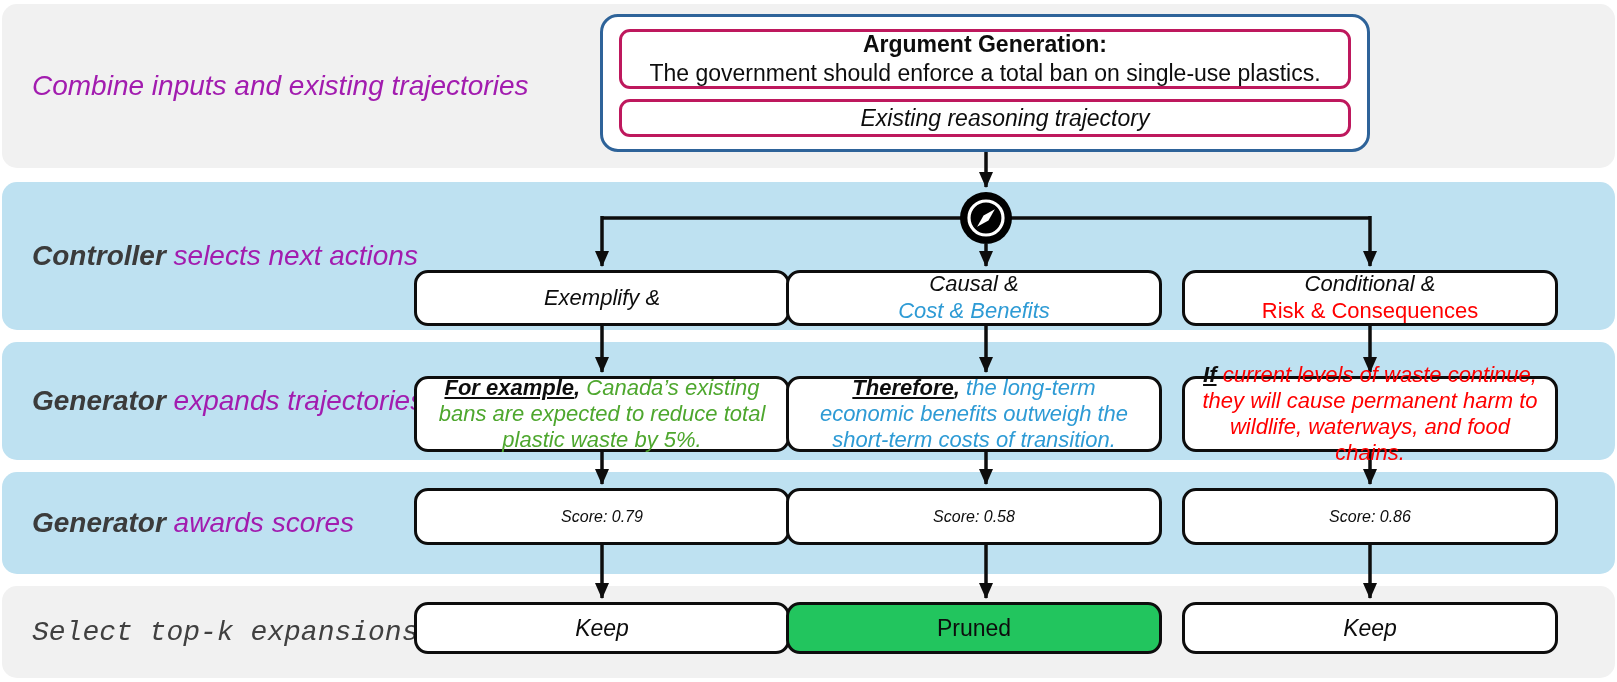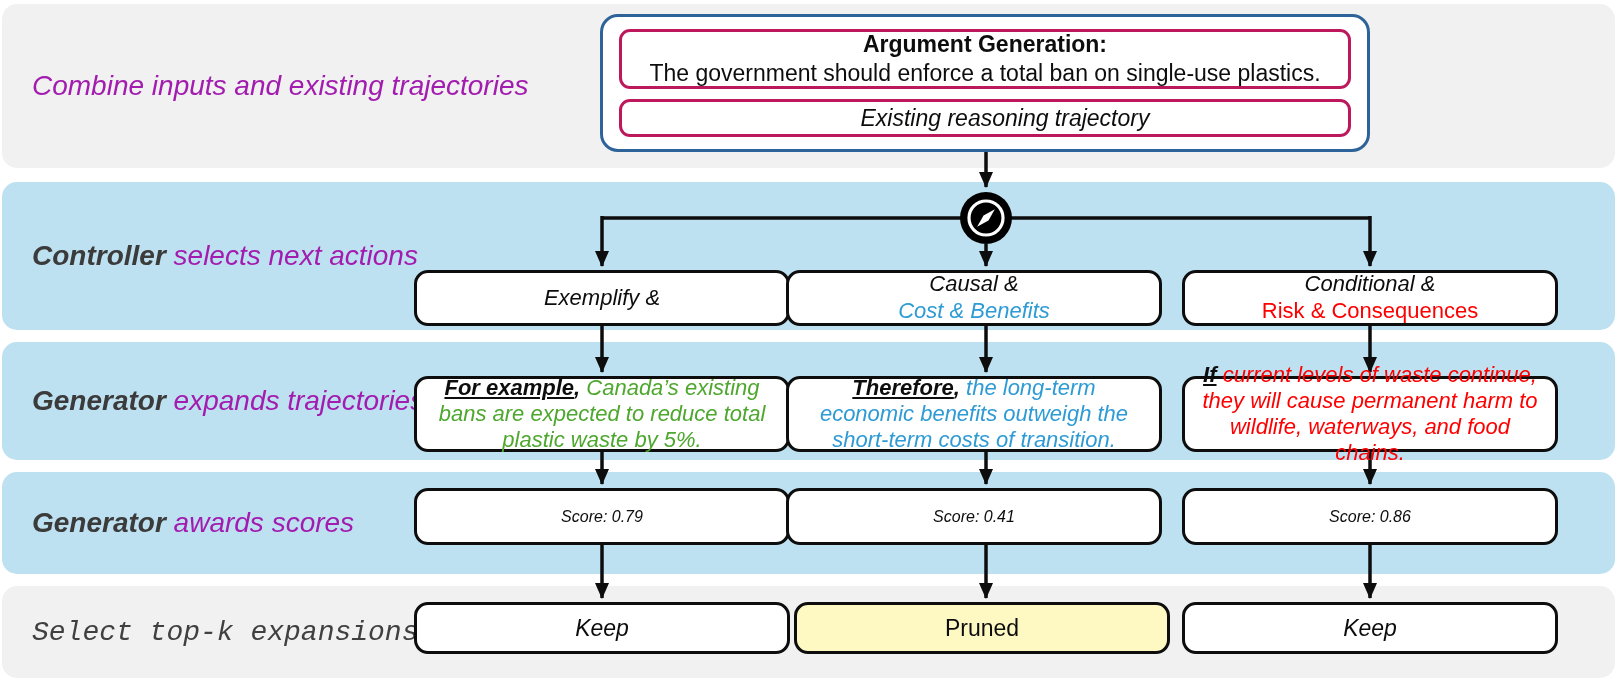--- a/index.html
+++ b/index.html
@@ -54,21 +54,21 @@
     text-align:center;color:#0D0D0D;
   }
   .c1{left:414px;width:376px;}
   .c2{left:786px;width:376px;}
   .c3{left:1182px;width:376px;}
   .row-action{top:270px;height:56px;font-size:22px;line-height:1.22;}
   .row-gen{top:376px;height:76px;font-size:22px;line-height:1.18;padding:0 14px;}
   .row-score{top:488px;height:57px;font-size:16px;font-style:italic;}
   .row-keep{top:602px;height:52px;font-size:23px;}
   .keep-italic{font-style:italic;}
-  .pruned{background:#fef9c3;margin-left:8px;}
+  .pruned{background:#22c55e;}
   .it{font-style:italic;}
   .marker{font-weight:bold;font-style:italic;text-decoration:underline;color:#0D0D0D;}
   .sep{font-weight:bold;font-style:italic;color:#0D0D0D;white-space:pre;}
   .green{color:#4EA72E;}
   .sky{color:#2E9BD5;}
   .red{color:#FF0000;}
 </style>
 </head>
 <body>
 
@@ -137,21 +137,21 @@
 <div class="node c1 row-score">Score: 0.79</div>
 <div class="node c1 row-keep keep-italic">Keep</div>
 
 <div class="node c2 row-action">
   <div class="it">Causal &amp;</div>
   <div class="it sky">Cost &amp; Benefits</div>
 </div>
 <div class="node c2 row-gen">
   <div><span class="marker">Therefore</span><span class="sep">, </span><span class="it sky">the long-term economic benefits outweigh the short-term costs of transition.</span></div>
 </div>
-<div class="node c2 row-score">Score: 0.41</div>
+<div class="node c2 row-score">Score: 0.58</div>
 <div class="node c2 row-keep pruned">Pruned</div>
 
 <div class="node c3 row-action">
   <div class="it">Conditional &amp;</div>
   <div class="red">Risk &amp; Consequences</div>
 </div>
 <div class="node c3 row-gen">
   <div><span class="marker">If</span><span class="sep"> </span><span class="it red">current levels of waste continue, they will cause permanent harm to wildlife, waterways, and food chains.</span></div>
 </div>
 <div class="node c3 row-score">Score: 0.86</div>

